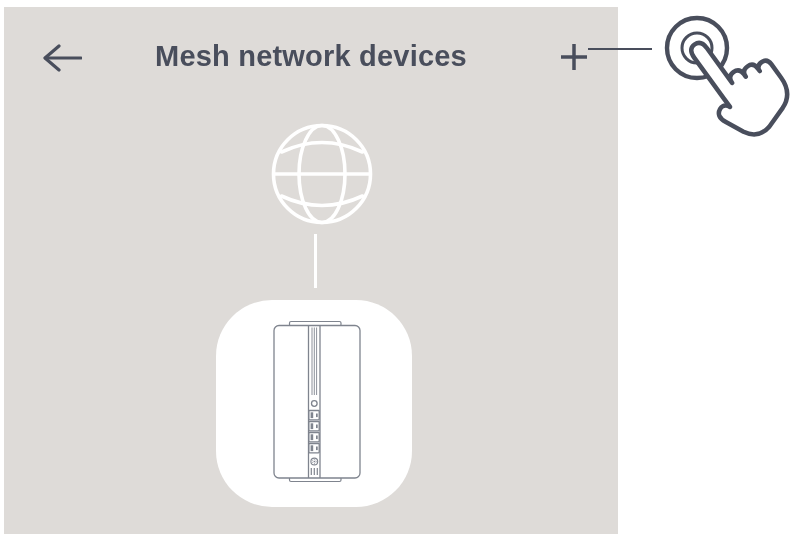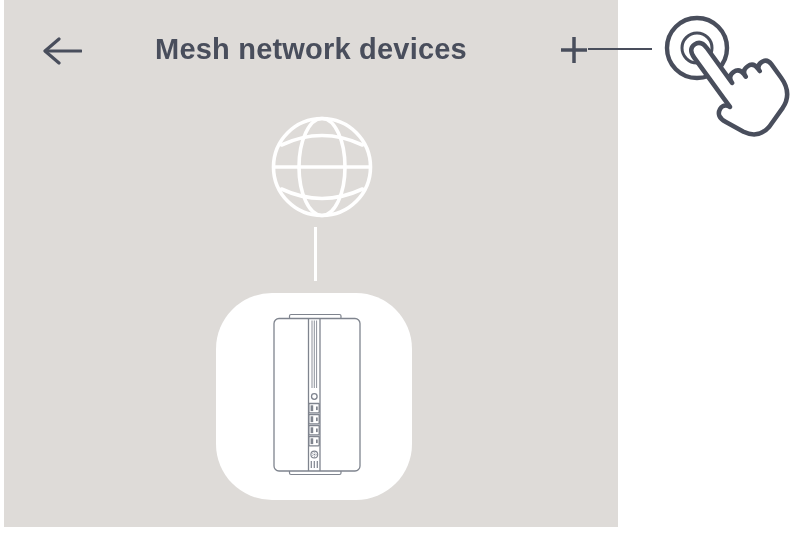--- a/index.html
+++ b/index.html
@@ -5,21 +5,21 @@
   :root{
     --panel-bg:#dedbd8;
     --ink:#494e5c;
     --device-line:#7f848e;
     --surface:#ffffff;
   }
   *{box-sizing:border-box;}
   html,body{margin:0;padding:0;background:#fff;}
   body{font-family:"Liberation Sans", sans-serif;}
   .stage{position:relative;width:797px;height:540px;background:var(--surface);overflow:hidden;}
-  .panel{position:absolute;left:4px;top:0;width:614px;height:527px;background:var(--panel-bg);}
+  .panel{position:absolute;left:4px;top:7px;width:614px;height:527px;background:var(--panel-bg);}
   .back-button{position:absolute;left:35px;top:34px;width:46px;height:34px;border:0;background:transparent;padding:0;cursor:pointer;}
   .back-button svg{display:block;margin:0 auto;}
   .page-title{position:absolute;left:0;right:0;top:33px;margin:0;text-align:center;font-size:29px;line-height:32px;font-weight:700;color:var(--ink);letter-spacing:.2px;}
   .add-button{position:absolute;left:552px;top:32px;width:36px;height:36px;border:0;background:transparent;padding:0;cursor:pointer;}
   .hint-line{position:absolute;left:588px;top:48px;width:64px;height:2px;background:var(--ink);}
   .tap-icon{position:absolute;left:650px;top:5px;}
   .topology{position:absolute;left:4px;top:4px;width:614px;height:527px;}
   .globe{position:absolute;left:260px;top:109px;}
   .link-line{position:absolute;left:305.5px;top:223px;width:3px;height:54px;background:var(--surface);}
   .router-tile{position:absolute;left:208px;top:289px;width:196px;height:207px;background:var(--surface);border-radius:56px;border:0;padding:0;cursor:pointer;}

